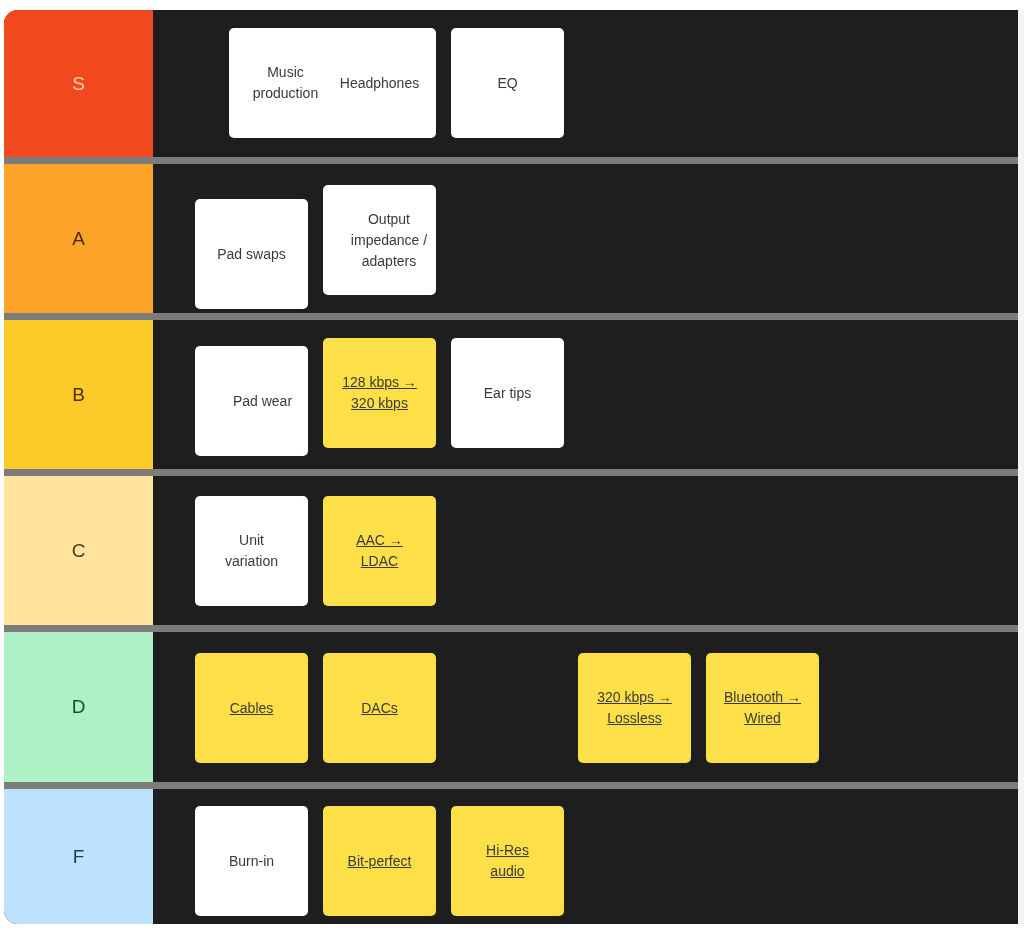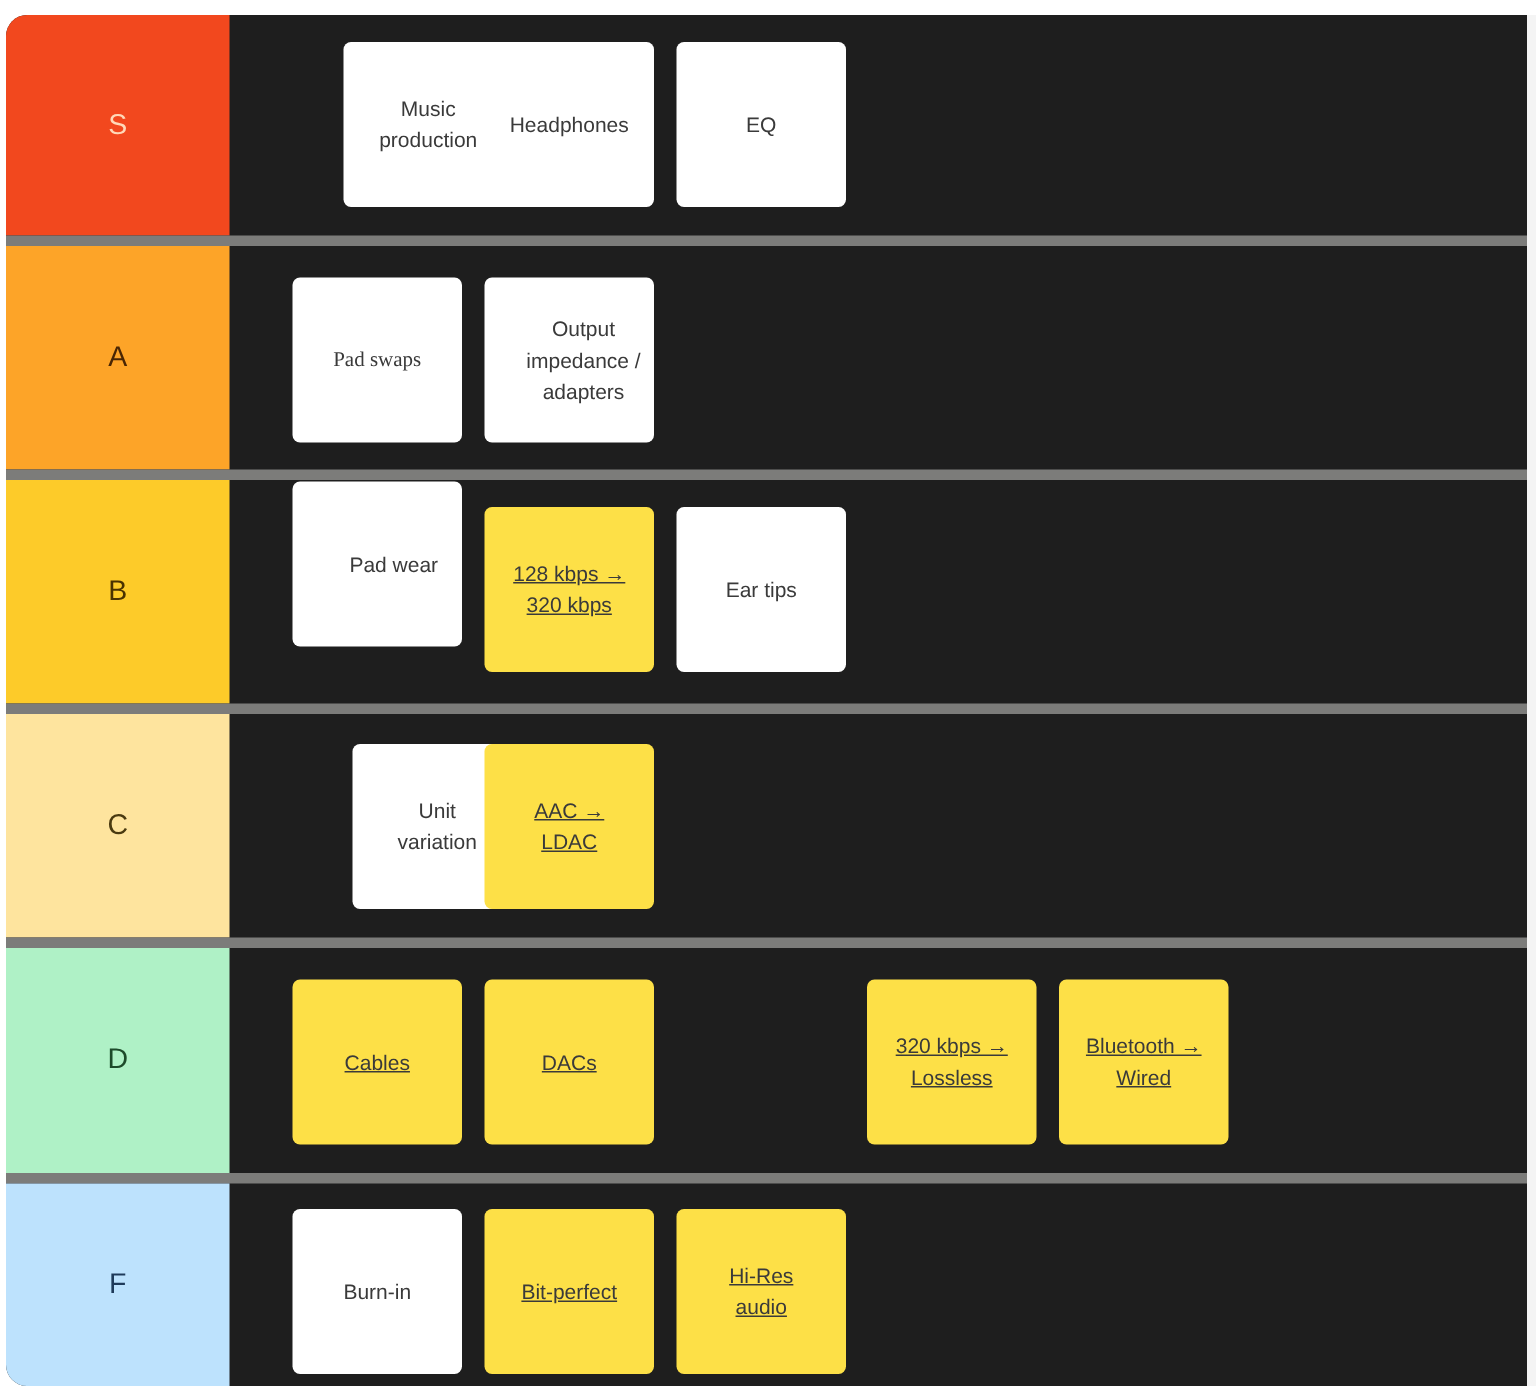--- a/index.html
+++ b/index.html
@@ -26,43 +26,43 @@
 production</div>
       <div class="card white" style="left:170px;top:18px;">Headphones</div>
       <div class="card white" style="left:298px;top:18px;">EQ</div>
     </div>
   </div>
   <div class="sep" style="top:147px;"></div>
 
   <div class="row" style="top:154px;height:149px;">
     <div class="label" style="background:#fda428;color:#4a2604;">A</div>
     <div class="items">
-      <div class="card white" style="left:42px;top:21px;font-family:Liberation Serif, serif;">Pad swaps</div>
+      <div class="card white" style="left:42px;top:35px;">Pad swaps</div>
       <div class="card white" style="left:170px;top:21px;padding-left:25px;">Output
 impedance /
 adapters</div>
     </div>
   </div>
   <div class="sep" style="top:303px;"></div>
 
   <div class="row" style="top:310px;height:149px;">
     <div class="label" style="background:#fdcb29;color:#4a3200;">B</div>
     <div class="items">
-      <div class="card white" style="left:42px;top:1px;padding-left:28px;">Pad wear</div>
+      <div class="card white" style="left:42px;top:26px;padding-left:28px;">Pad wear</div>
       <div class="card gray" style="left:170px;top:18px;">128 kbps →
 320 kbps</div>
       <div class="card white" style="left:298px;top:18px;">Ear tips</div>
     </div>
   </div>
   <div class="sep" style="top:459px;"></div>
 
   <div class="row" style="top:466px;height:149px;">
     <div class="label" style="background:#fee49e;color:#4a3a10;">C</div>
     <div class="items">
-      <div class="card white" style="left:42px;top:20px;margin-left:40px;">Unit
+      <div class="card white" style="left:42px;top:20px;">Unit
 variation</div>
       <div class="card gray" style="left:170px;top:20px;text-align:center;">AAC →
 LDAC</div>
     </div>
   </div>
   <div class="sep" style="top:615px;"></div>
 
   <div class="row" style="top:622px;height:150px;">
     <div class="label" style="background:#aff1c6;color:#1d4a2a;">D</div>
     <div class="items">

